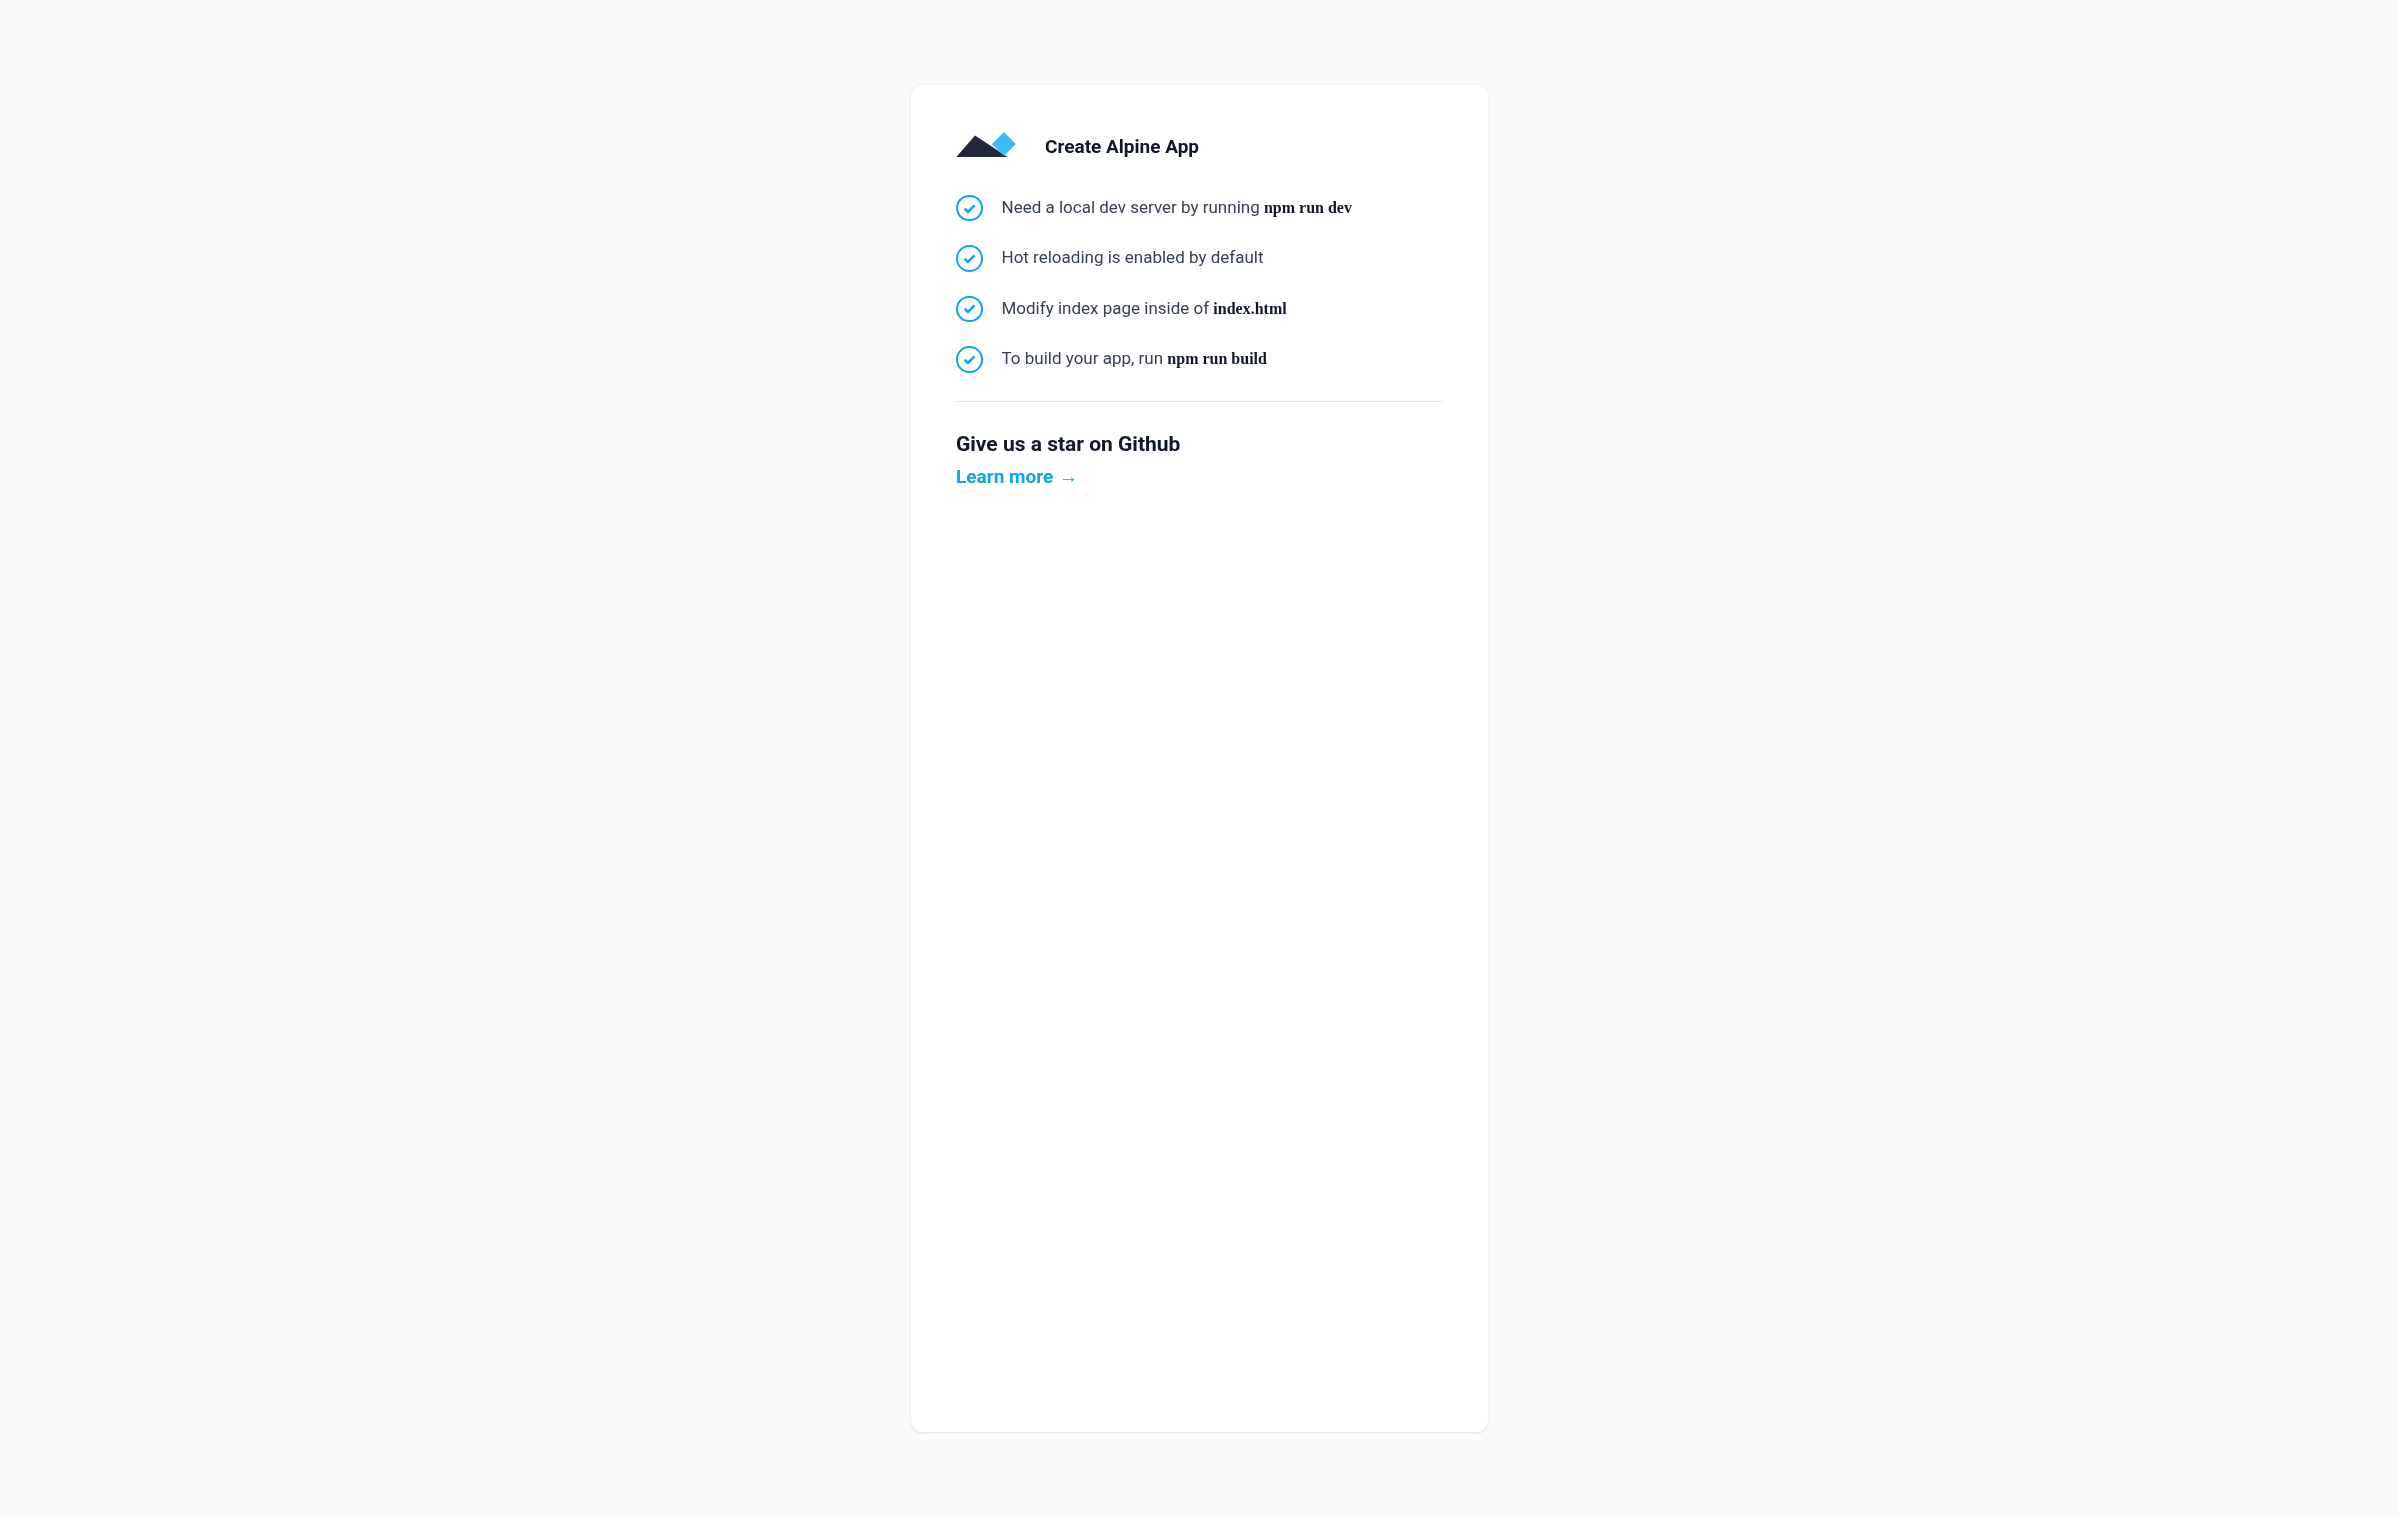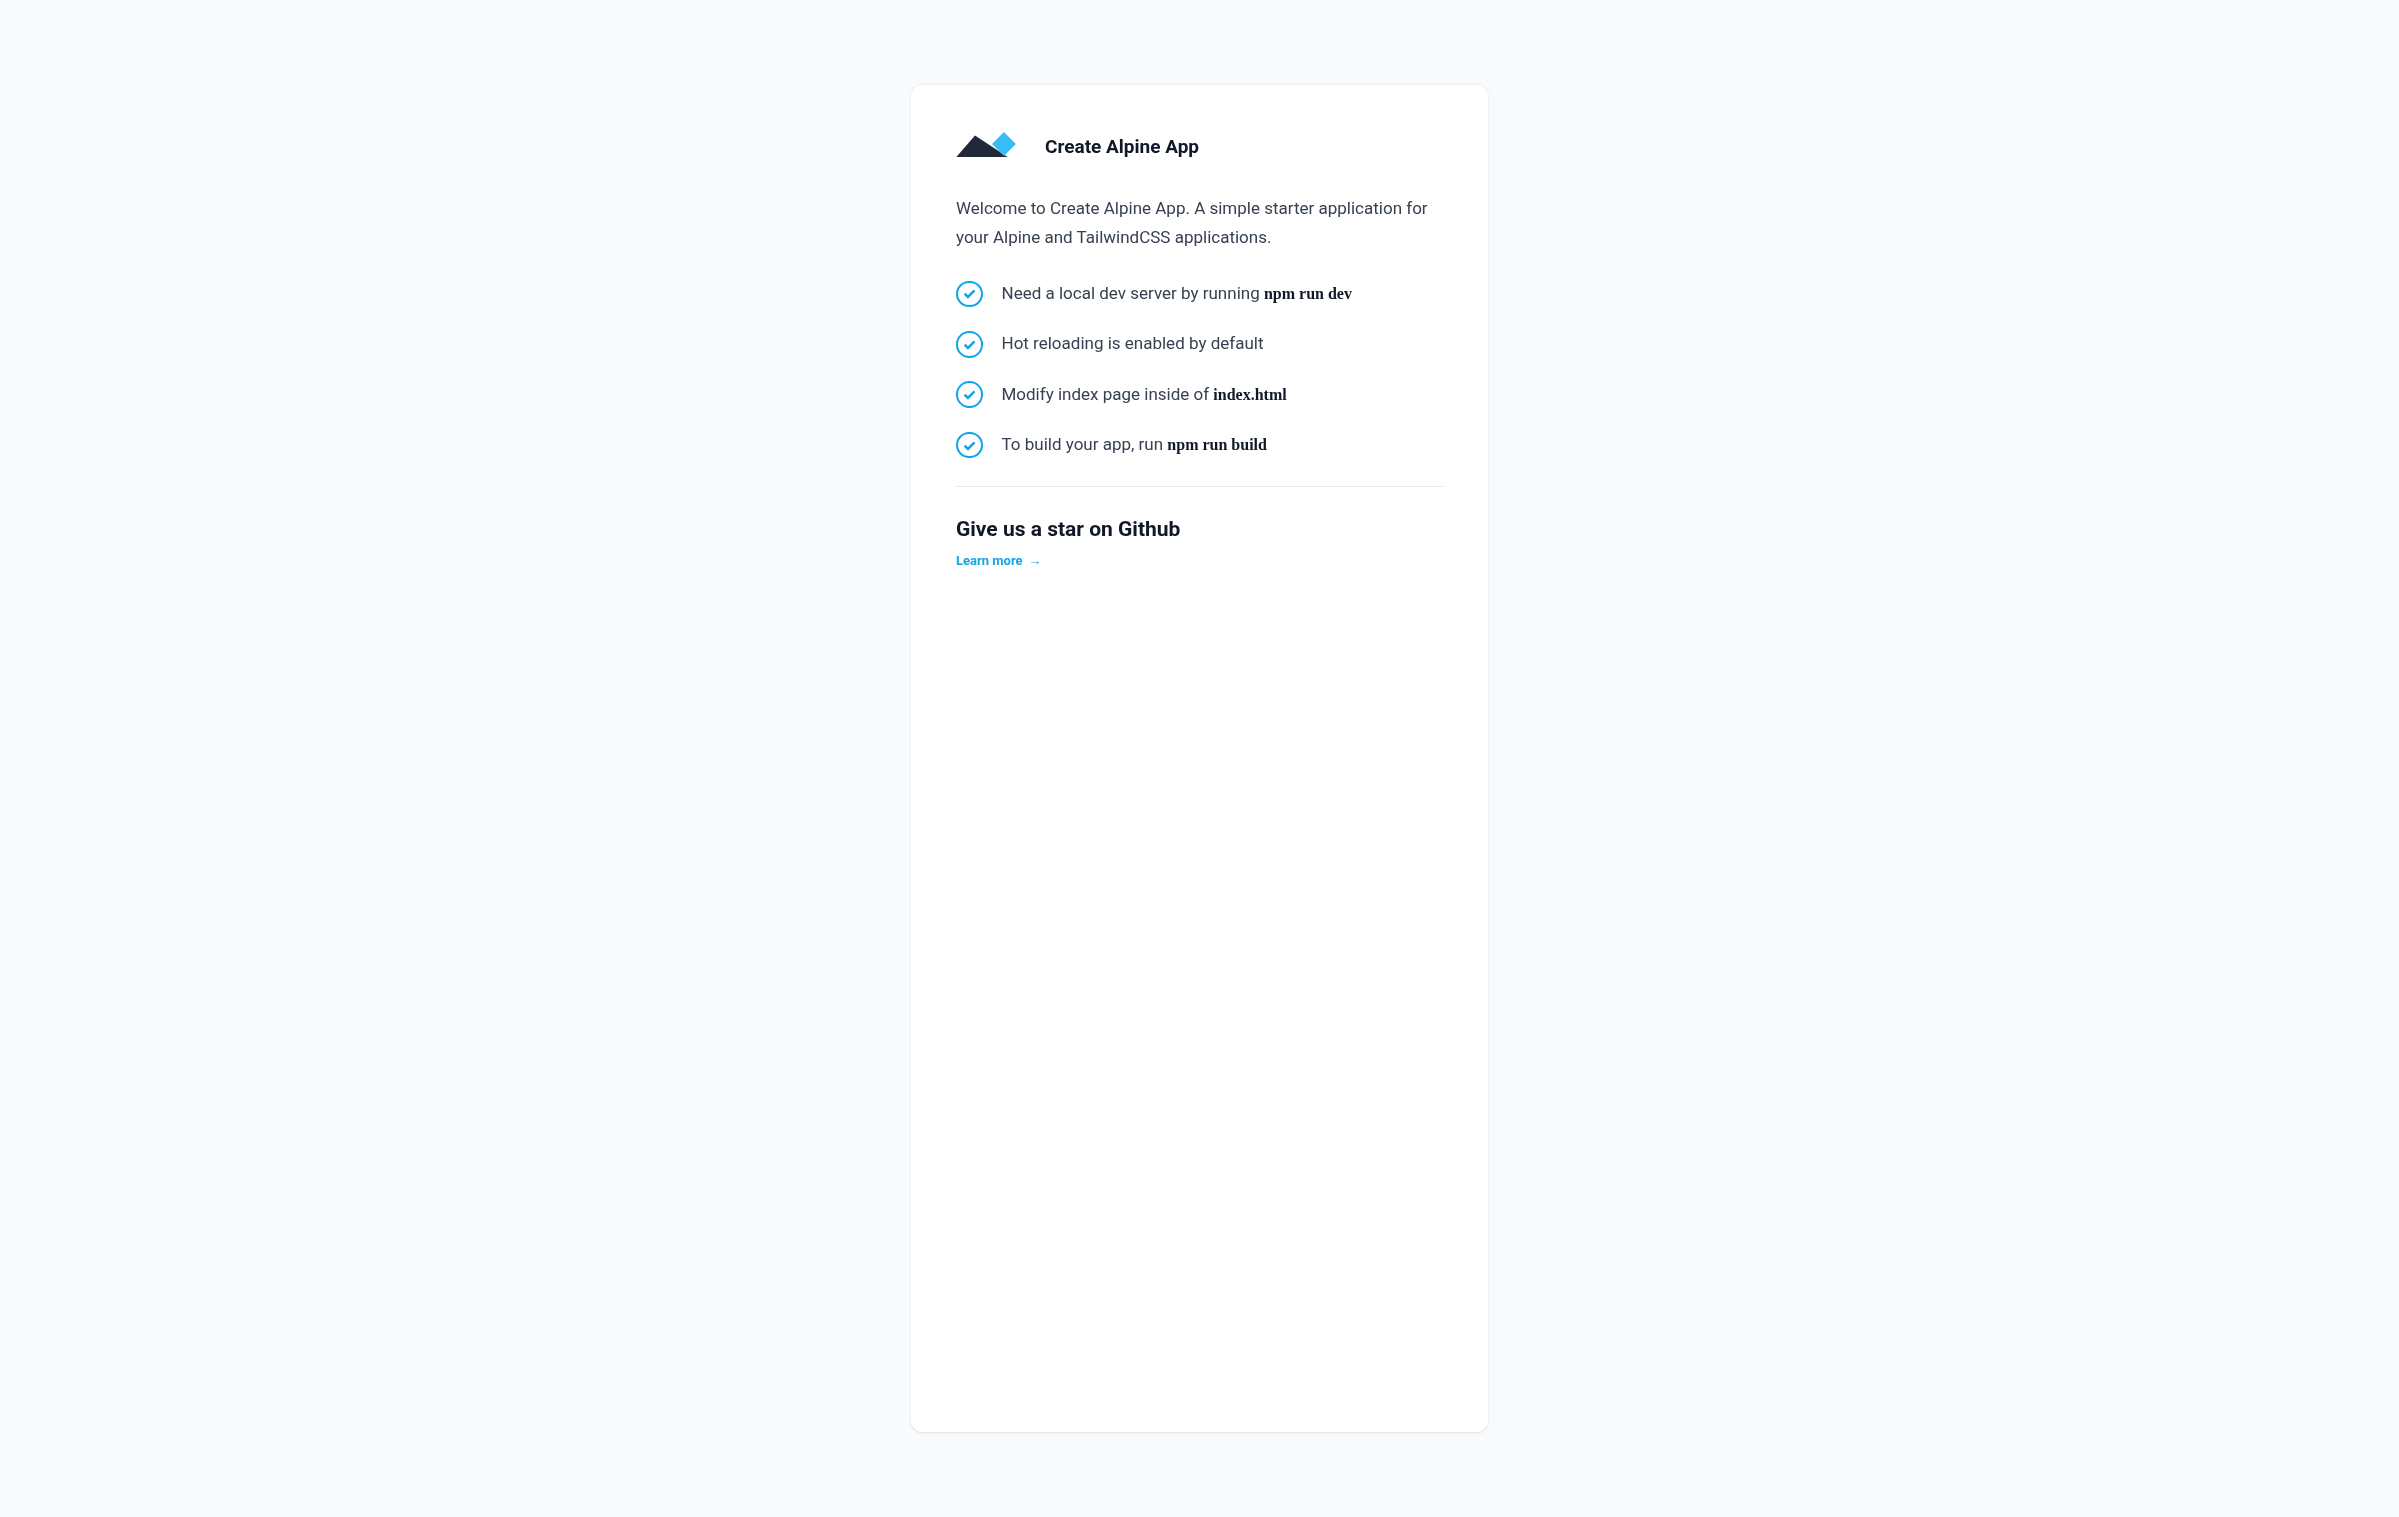--- a/index.html
+++ b/index.html
@@ -104,21 +104,21 @@
     .cta-heading {
       font-size: 21px;
       font-weight: 700;
       color: #111827;
       margin-bottom: 9.5px;
     }
     .cta-link {
       display: inline-flex;
       align-items: center;
       gap: 5.7px;
-      font-size: 13px;
+      font-size: 19px;
       font-weight: 700;
       color: #0ea5e9;
       text-decoration: none;
       cursor: pointer;
     }
     .cta-link .arrow {
       font-weight: 400;
     }
   </style>
 </head>
@@ -128,21 +128,20 @@
   <div class="header">
     <div class="logo-wrap">
       <svg width="66" height="28" viewBox="0 0 70 30">
         <polygon points="0,29 20,6 55,29" fill="#1f2937"></polygon>
         <rect x="42" y="6" width="18" height="18" transform="rotate(45 51 15)" fill="#38bdf8"></rect>
       </svg>
     </div>
     <h1 class="title">Create Alpine App</h1>
   </div>
 
-  <p class="intro">Welcome to Create Alpine App. A simple starter application for your Alpine and TailwindCSS applications.</p>
 
   <ul class="features">
     <li>
       <span class="check-circle">
         <svg viewBox="0 0 16 16">
             <polyline points="2,8 6,12 14,4"></polyline>
           </svg>
       </span>
       <span class="feature-text">
         <span>Need a local dev server by running </span><code>npm run dev</code>

